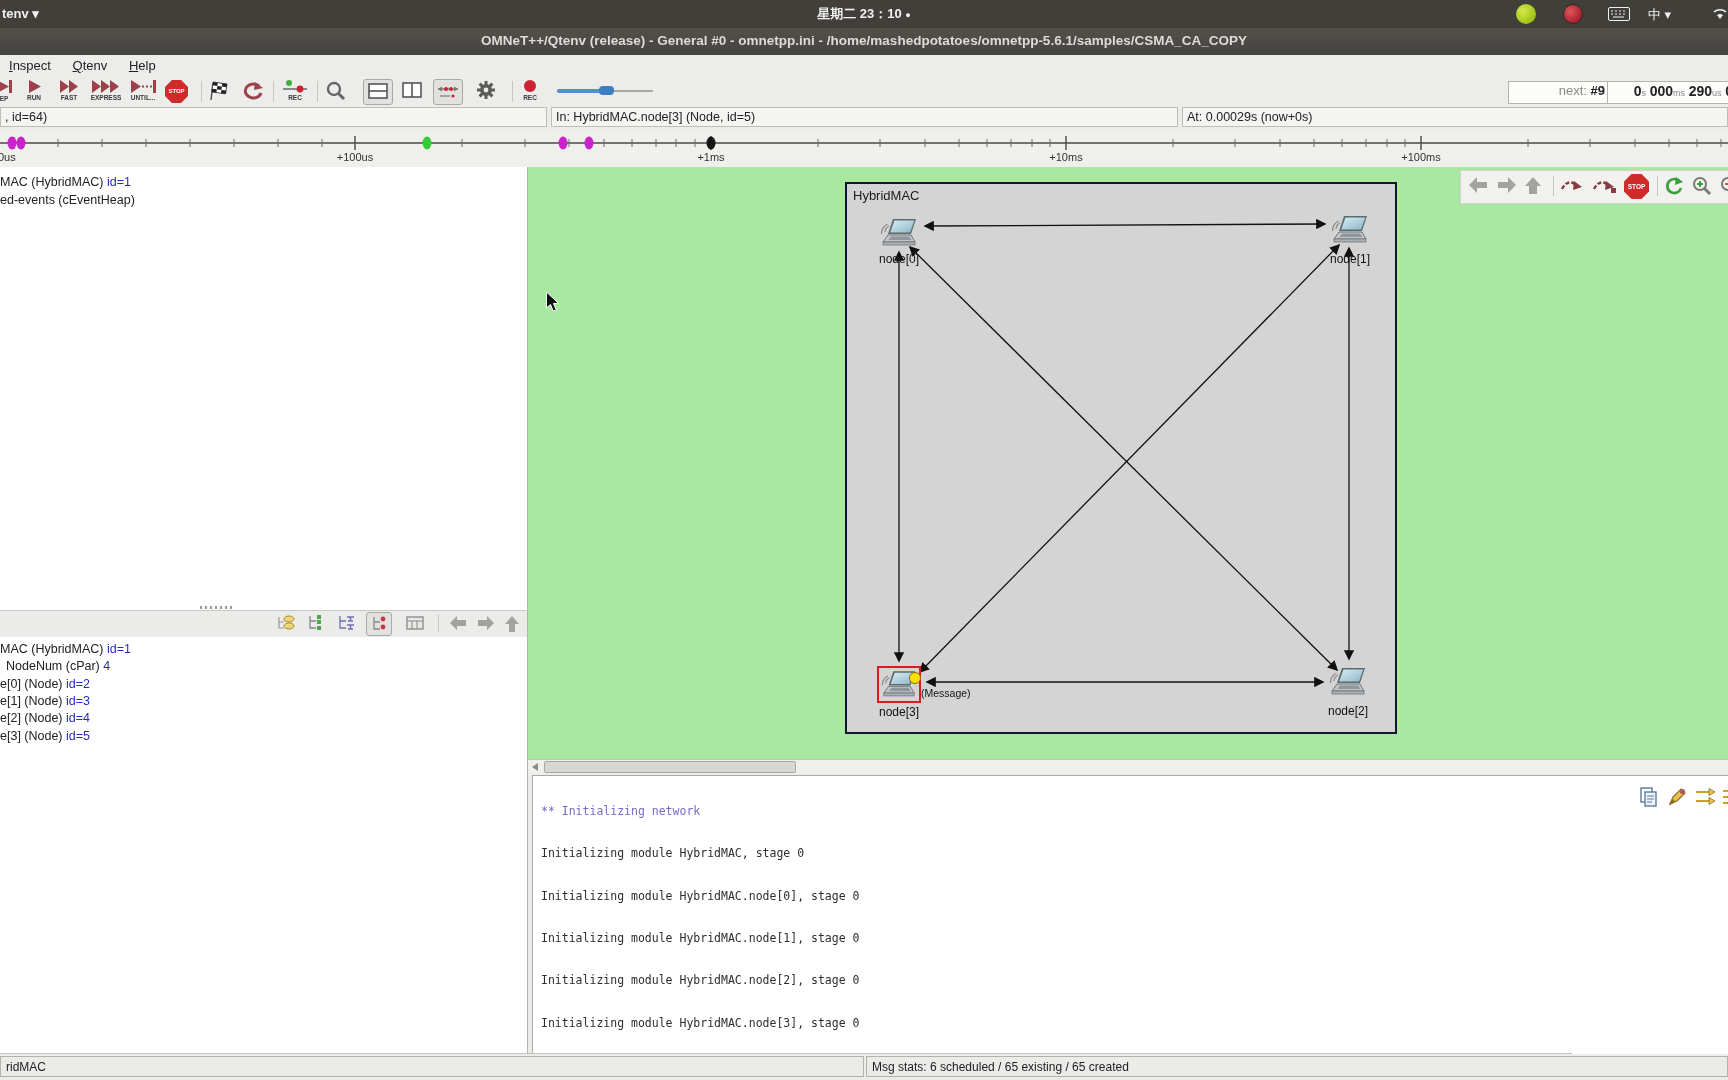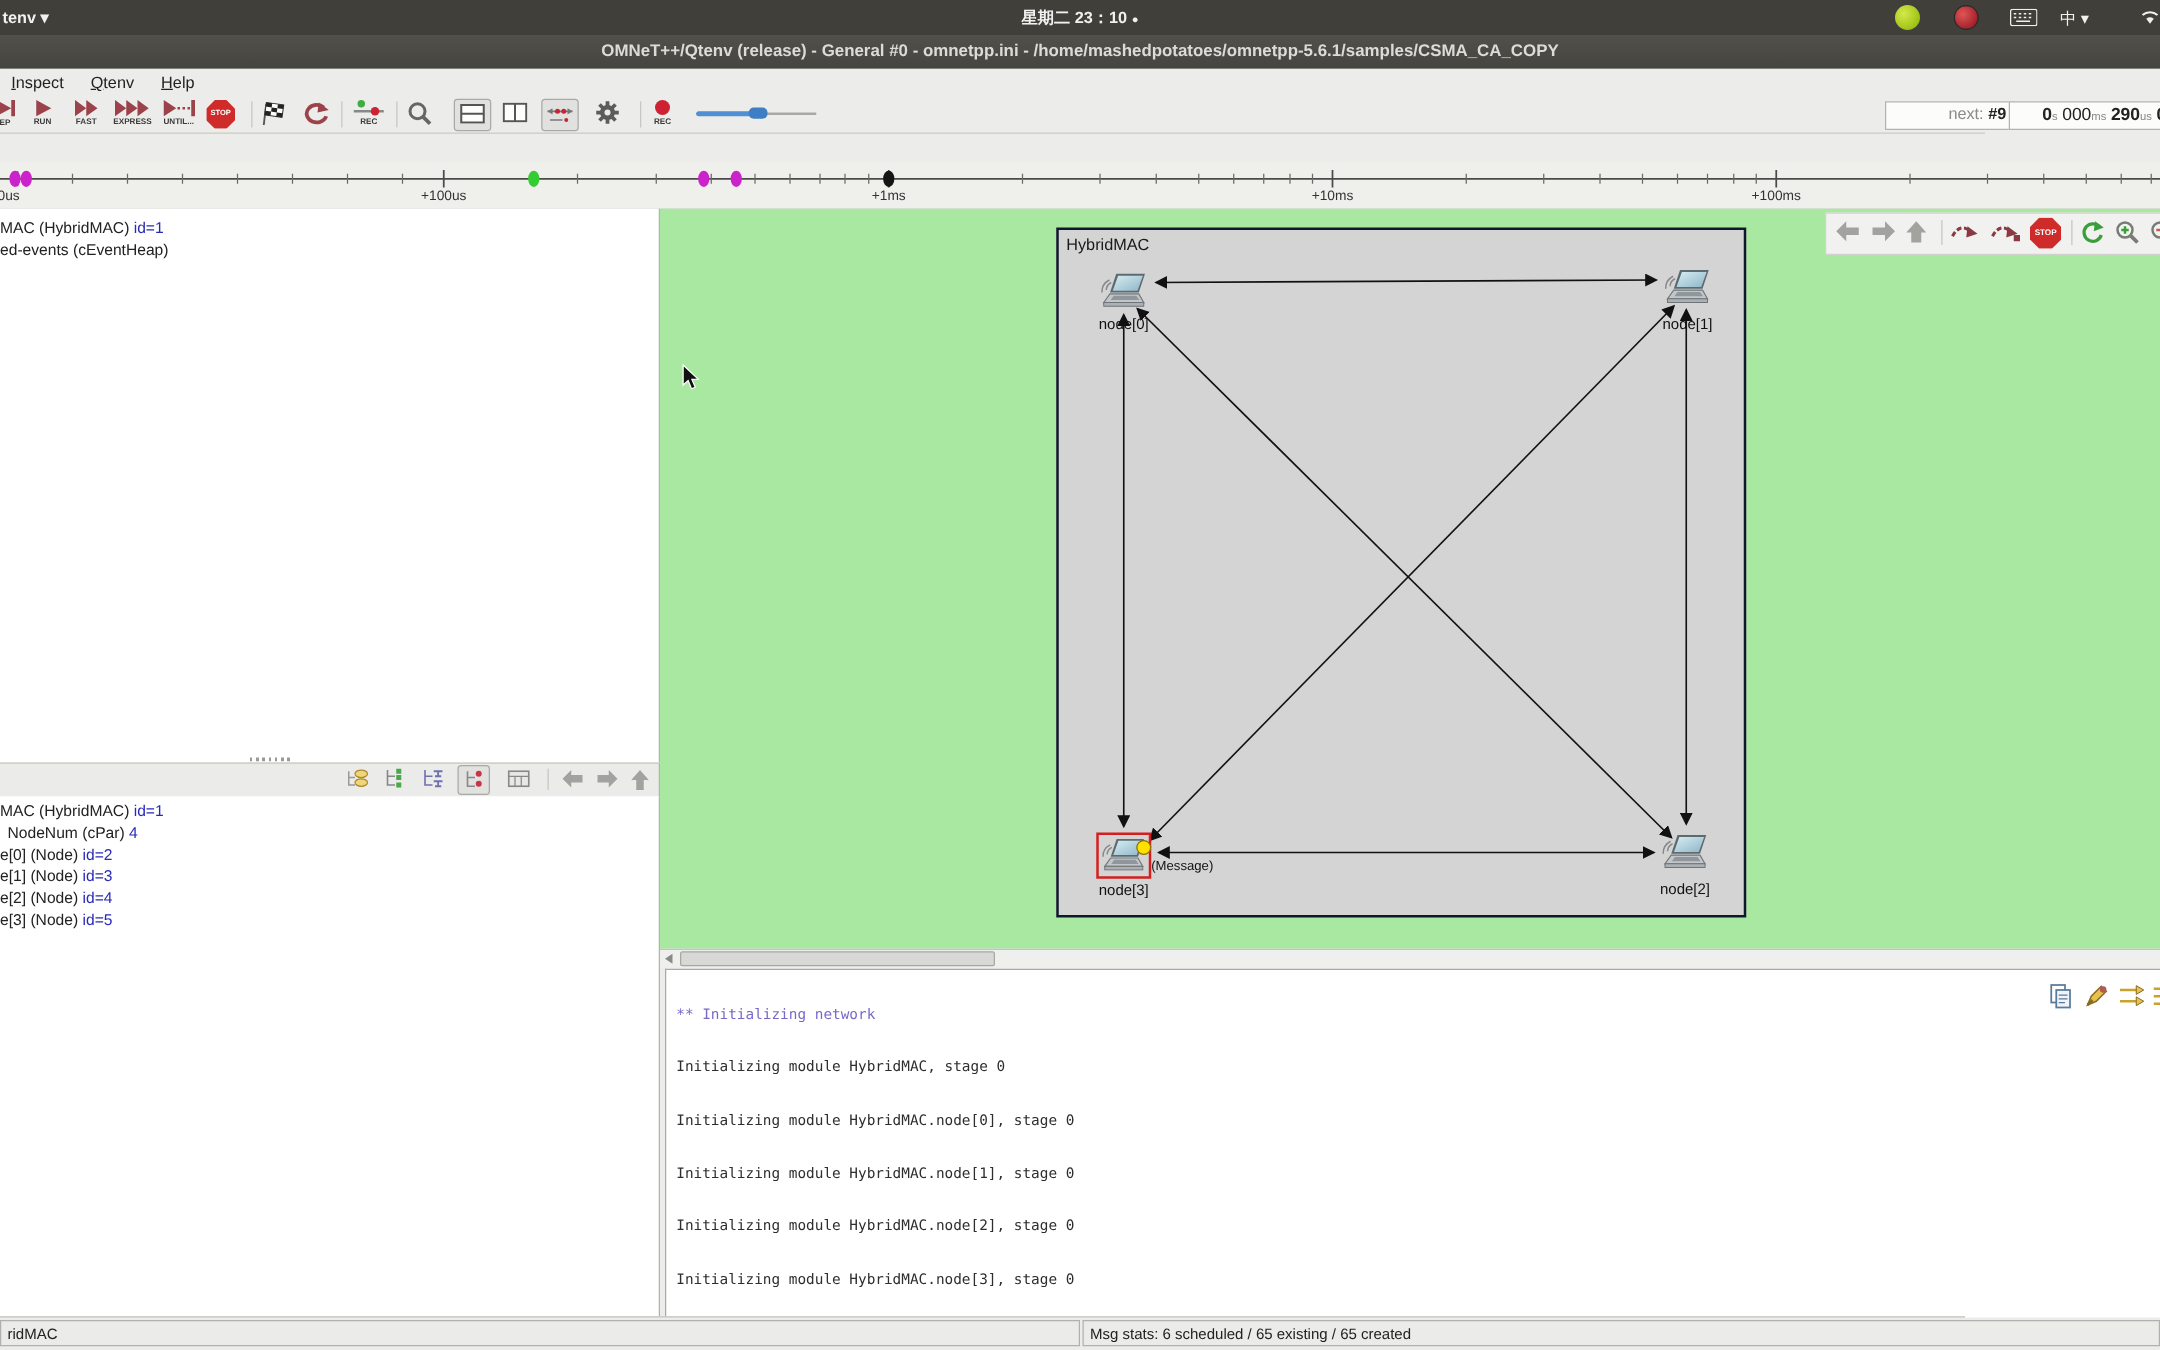--- a/index.html
+++ b/index.html
@@ -228,26 +228,31 @@
       <div class="abs" style="left:0;top:3px;width:46px;height:4px;background:#4f8fd4;border-radius:2px;"></div>
       <div class="abs" style="left:42px;top:0;width:15px;height:9px;background:#3e7fc4;border-radius:4px;"></div>
     </div>
 
     <div class="fbox" style="left:1508px;width:96px;text-align:right;padding:1px 6px 0 0;">
       <span style="color:#8a8a86;">next:</span>
       <span style="font-weight:bold;">#9</span>
     </div>
     <div class="fbox" style="left:1607px;width:121px;text-align:right;padding:1px 0 0 4px;white-space:nowrap;">
       <span style="font-weight:bold;font-size:14px;">0</span><span style="font-size:9px;color:#888;">s</span>
-      <span style="font-weight:normal;font-size:14px;">000</span><span style="font-size:9px;color:#888;">ms</span>
+      <span style="font-weight:bold;font-size:14px;">000</span><span style="font-size:9px;color:#888;">ms</span>
       <span style="font-weight:bold;font-size:14px;">290</span><span style="font-size:9px;color:#888;">us</span>
       <span style="font-weight:bold;font-size:14px;">0</span>
     </div>
   </div>
 
+  <div id="statusrow" class="abs">
+    <div class="stat" style="left:0;width:547px;">, id=64)</div>
+    <div class="stat" style="left:551px;width:627px;">In: HybridMAC.node[3] (Node, id=5)</div>
+    <div class="stat" style="left:1182px;width:546px;">At: 0.00029s (now+0s)</div>
+  </div>
 
   <div id="timeline" class="abs">
     <svg width="1728" height="37" class="nopad">
       <line x1="0" y1="13" x2="1728" y2="13" stroke="#4a4a48" stroke-width="1.4"></line>
       <path d="M14,7V19 M355,6V20 M711,6V20 M1066,6V20 M1421,6V20" stroke="#4a4a48" stroke-width="1.4"></path>
       <path d="M58,9V17M102,9V17M146,9V17M190,9V17M234,9V17M278,9V17M322,9V17M462,9V17M525,9V17M569,9V17M604,9V17M632,9V17M656,9V17M676,9V17M695,9V17M818,9V17M880,9V17M925,9V17M959,9V17M987,9V17M1011,9V17M1032,9V17M1050,9V17M1173,9V17M1235,9V17M1280,9V17M1314,9V17M1342,9V17M1366,9V17M1387,9V17M1405,9V17M1528,9V17M1590,9V17M1635,9V17M1669,9V17M1697,9V17M1721,9V17" stroke="#6a6a66" stroke-width="1"></path>
       <g>
         <ellipse cx="12" cy="13" rx="4.5" ry="6.5" fill="#cc22cc"></ellipse>
         <ellipse cx="21" cy="13" rx="4.5" ry="6.5" fill="#cc22cc"></ellipse>
         <ellipse cx="427" cy="13" rx="4.5" ry="6.5" fill="#33cc33"></ellipse>

